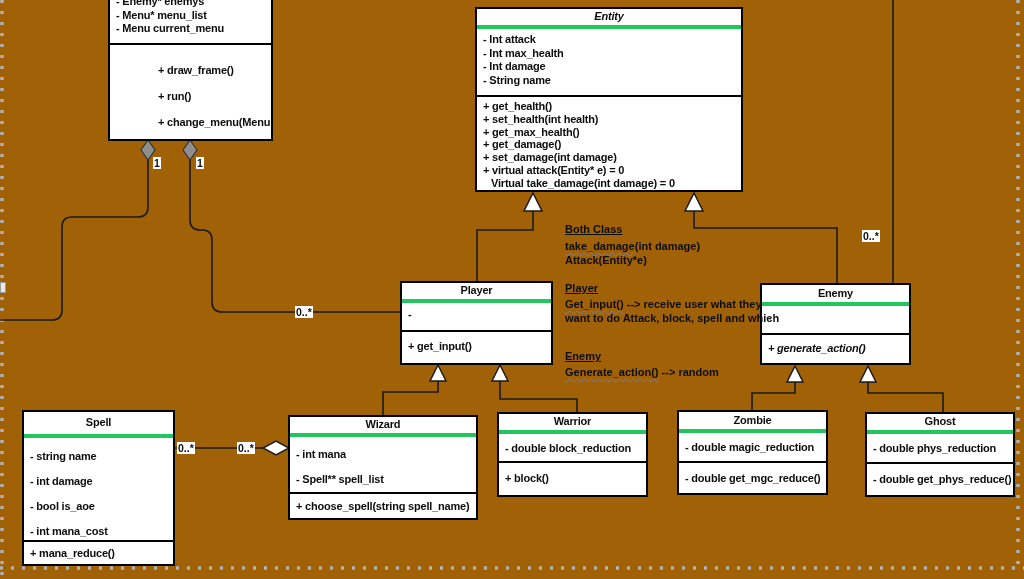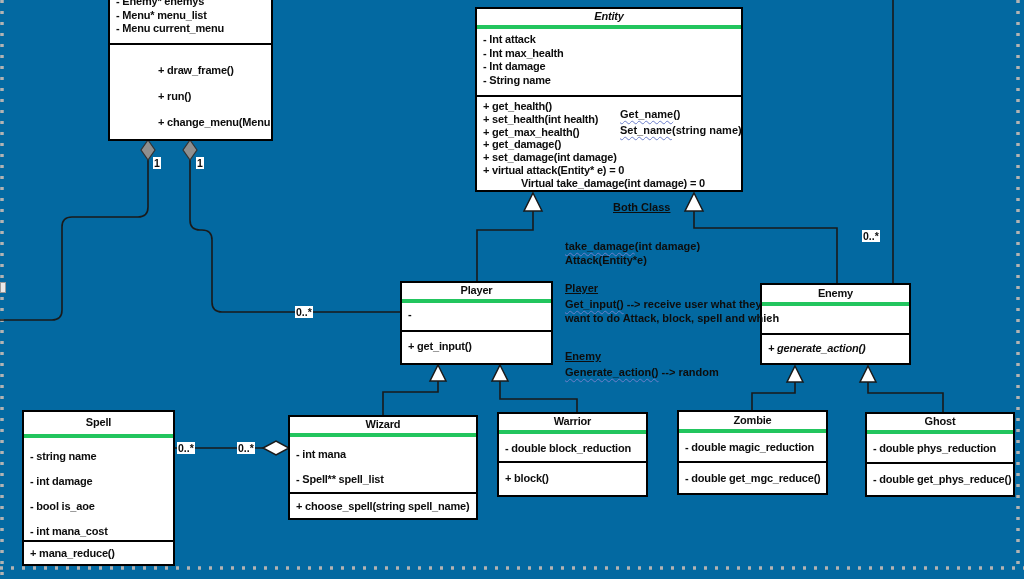--- a/index.html
+++ b/index.html
@@ -1,16 +1,16 @@
 <!DOCTYPE html>
 <html><head>
 <meta charset="utf-8">
 <style>
   html,body{margin:0;padding:0;background:#fff;}
-  #stage{position:relative;width:1024px;height:579px;overflow:hidden;background:#0369a1;
+  #stage{position:relative;width:1024px;height:579px;overflow:hidden;background:#a16207;
          font-family:"Liberation Sans",sans-serif;color:#0d0d0d;}
   #wires{position:absolute;left:0;top:0;z-index:0;}
   .box{position:absolute;z-index:1;border:2px solid #000;background:#fff;box-sizing:border-box;
        font-weight:700;font-size:11px;letter-spacing:-0.2px;line-height:13.5px;}
   .box .title{border-bottom:4px solid #22c55e;text-align:center;box-sizing:border-box;
               display:flex;align-items:center;justify-content:center;}
   .box .sec{box-sizing:border-box;padding:0 6px;overflow:hidden;}
   .box .sec.bb{border-bottom:2px solid #000;}
   .italic{font-style:italic;}
   .ln{display:block;white-space:nowrap;}
@@ -107,28 +107,24 @@
       <span class="ln">- Int damage</span>
       <span class="ln">- String name</span>
     </div>
     <div class="sec" style="height:93px;padding-top:3px;line-height:12.8px;">
       <span class="ln">+ get_health()</span>
       <span class="ln">+ set_health(int health)</span>
       <span class="ln">+ get_max_health()</span>
       <span class="ln">+ get_damage()</span>
       <span class="ln">+ set_damage(int damage)</span>
       <span class="ln">+ virtual attack(Entity* e) = 0</span>
-      <span class="ln" style="padding-left:8px;text-align:center;"><span>Virtual </span><span class="wavy">take_damage</span><span>(int damage) = 0</span></span>
-    </div>
-  </div>
-
-  <div class="note" style="left:620px;top:106px;line-height:16px;">
-    <span class="ln"><span class="wavy">Get_name</span><span>()</span></span>
-    <span class="ln"><span class="wavy">Set_name</span><span>(string name)</span></span>
-  </div>
+      <span class="ln" style="padding-left:8px;"><span>Virtual </span><span class="wavy">take_damage</span><span>(int damage) = 0</span></span>
+    </div>
+  </div>
+
 
   <div class="box" style="left:400px;top:281px;width:153px;height:84px;">
     <div class="title" style="height:20px;">Player</div>
     <div class="sec bb" style="height:29px;padding-top:5px;">
       <span class="ln">-</span>
     </div>
     <div class="sec" style="height:31px;padding-top:8px;">
       <span class="ln">+ get_input()</span>
     </div>
   </div>
@@ -197,21 +193,21 @@
     </div>
   </div>
 
   <span class="mult" style="left:153px;top:157px;">1</span>
   <span class="mult" style="left:196px;top:157px;">1</span>
   <span class="mult" style="left:295px;top:306px;">0..*</span>
   <span class="mult" style="left:862px;top:230px;">0..*</span>
   <span class="mult" style="left:177px;top:442px;">0..*</span>
   <span class="mult" style="left:237px;top:442px;">0..*</span>
 
-  <div class="note" style="left:565px;top:200px;margin-left:48px;">
+  <div class="note" style="left:565px;top:222px;">
     <span class="head">Both Class</span>
   </div>
   <div class="note" style="left:565px;top:239px;font-weight:700;">
     <span class="ln"><span class="wavy">take_damage</span><span>(int damage)</span></span>
     <span class="ln">Attack(Entity*e)</span>
   </div>
 
   <div class="note" style="left:565px;top:281px;">
     <span class="head">Player</span>
     <span class="ln"><span class="wavy" style="font-weight:700;">Get_input()</span><span> --&gt; receive user what they</span></span>

